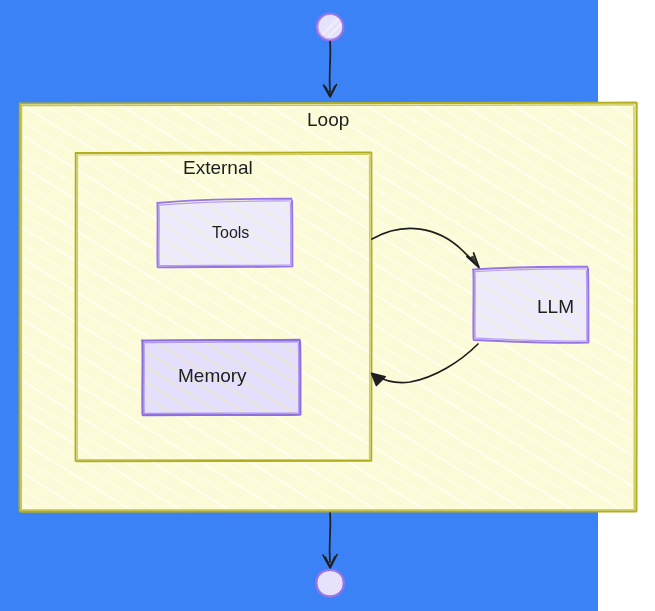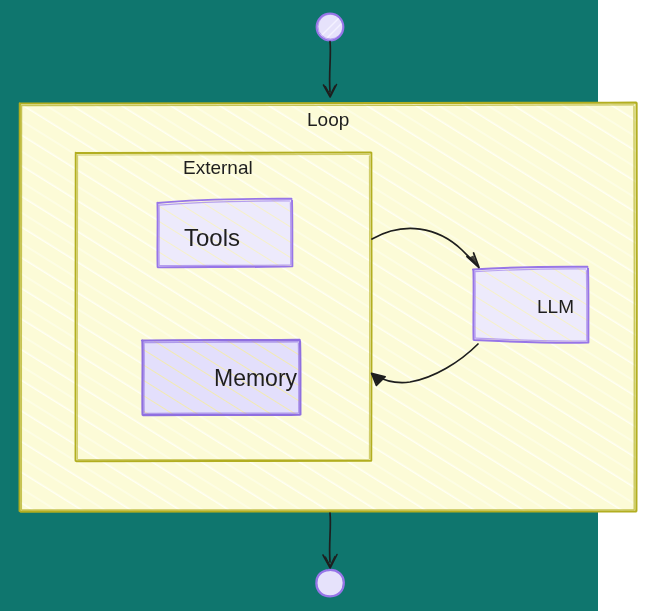--- a/index.html
+++ b/index.html
@@ -10,40 +10,40 @@
   body {
     width: 655px;
     height: 611px;
     font-family: "Liberation Sans", sans-serif;
     overflow: hidden;
   }
   #canvas {
     position: relative;
     width: 598px;
     height: 611px;
-    background: #0f766e;
+    background: #3b82f6;
   }
   #diagram-svg {
     position: absolute;
     top: 0;
     left: 0;
     width: 655px;
     height: 611px;
   }
   .node-label {
     position: absolute;
     color: #1e1e1e;
     font-family: "Liberation Sans", sans-serif;
     white-space: nowrap;
     user-select: none;
   }
   .label-loop   { left: 307px; top: 109px; font-size: 19px; }
   .label-ext    { left: 183px; top: 157px; font-size: 19px; }
-  .label-tools  { left: 184px; top: 224px; font-size: 24px; }
-  .label-memory { left: 178px; top: 365px; font-size: 23px; margin-left: 36px; }
+  .label-tools  { left: 212px; top: 224px; font-size: 16px; }
+  .label-memory { left: 178px; top: 365px; font-size: 19px; }
   .label-llm    { left: 509px; top: 296px; font-size: 19px; margin-left: 28px; }
 </style>
 </head>
 <body>
 
 <div id="canvas">
 
   <svg id="diagram-svg" viewBox="0 0 655 611" xmlns="http://www.w3.org/2000/svg">
     <defs>
       <pattern id="hatch-white" width="26" height="26" patternUnits="userSpaceOnUse" patternTransform="rotate(-58)">

